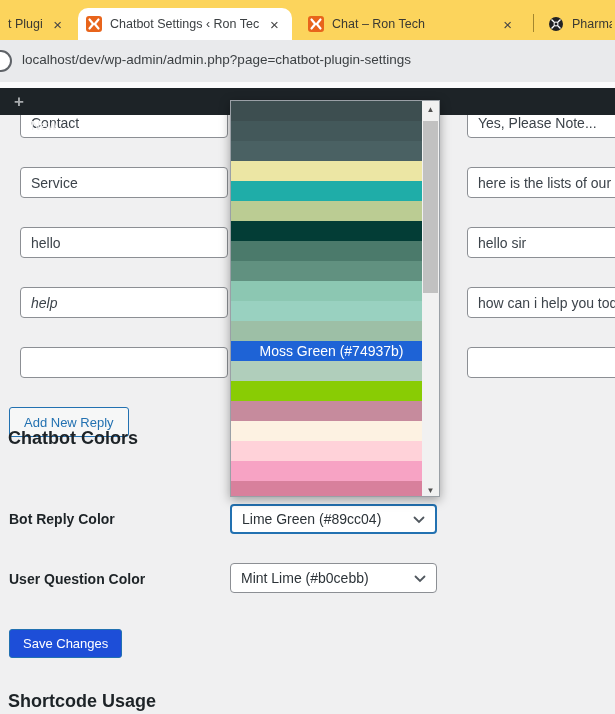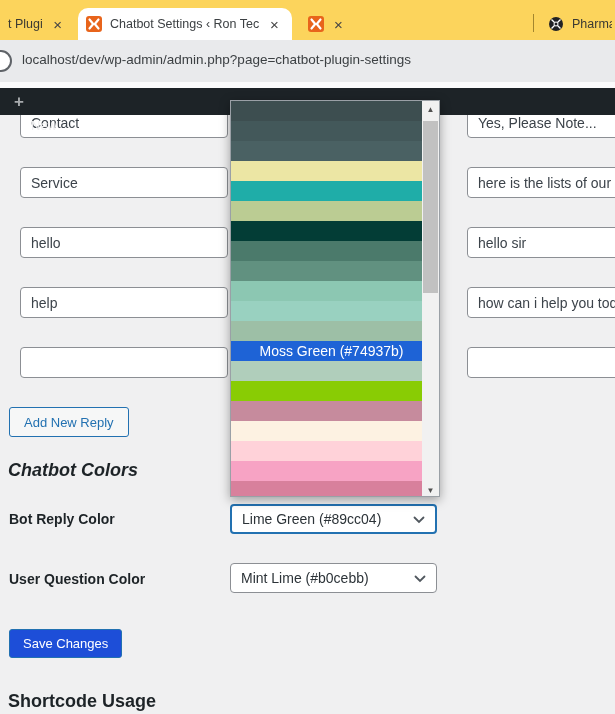--- a/index.html
+++ b/index.html
@@ -75,20 +75,21 @@
   </div>
 
   <div class="tab" style="left:300px;width:222px;">
     <span class="favicon">
       <svg width="16" height="16" viewBox="0 0 16 16">
           <rect x="0" y="0" width="16" height="16" rx="3" fill="#e8641b"></rect>
           <path d="M3.5 3.5 L7.2 8 L3.5 12.5" stroke="#ffffff" stroke-width="2.2" fill="none" stroke-linecap="round" stroke-linejoin="round"></path>
           <path d="M12.5 3.5 L8.8 8 L12.5 12.5" stroke="#ffffff" stroke-width="2.2" fill="none" stroke-linecap="round" stroke-linejoin="round"></path>
         </svg>
     </span>
+    <span class="tab-title" style="flex:1;">Chat – Ron Tech</span>
     <span class="tab-close">×</span>
   </div>
 
   <span class="tab-sep"></span>
 
   <div class="tab" style="left:540px;width:80px;">
     <span class="favicon">
       <svg width="16" height="16" viewBox="0 0 16 16">
           <circle cx="8" cy="8" r="7" fill="#202124"></circle>
           <path d="M3.5 3.5 L12.5 12.5 M12.5 3.5 L3.5 12.5" stroke="#ffffff" stroke-width="1.4"></path>
@@ -110,29 +111,29 @@
   <span class="new-label">New</span>
 </div>
 
 <div id="form-rows">
     <input class="wpinput" readonly="" value="Contact" style="left: 20px; top: 107px; width: 208px;">
     <input class="wpinput" readonly="" value="Yes, Please Note..." style="left: 467px; top: 107px; width: 220px;">
     <input class="wpinput" readonly="" value="Service" style="left: 20px; top: 167px; width: 208px;">
     <input class="wpinput" readonly="" value="here is the lists of our s" style="left: 467px; top: 167px; width: 220px;">
     <input class="wpinput" readonly="" value="hello" style="left: 20px; top: 227px; width: 208px;">
     <input class="wpinput" readonly="" value="hello sir" style="left: 467px; top: 227px; width: 220px;">
-    <input class="wpinput" readonly="" value="help" style="left: 20px; top: 287px; width: 208px;">
+    <input class="wpinput" readonly="" value="help" style="left: 20px; top: 287px; width: 208px; font-style: italic;">
     <input class="wpinput" readonly="" value="how can i help you tod" style="left: 467px; top: 287px; width: 220px;">
     <input class="wpinput" readonly="" style="left: 20px; top: 347px; width: 208px;">
     <input class="wpinput" readonly="" style="left: 467px; top: 347px; width: 220px;">
   </div>
 
 <button id="add-reply-btn">Add New Reply</button>
 
-<div class="h2" style="top:460px;font-style:italic;">Chatbot Colors</div>
+<div class="h2" style="top:428px;">Chatbot Colors</div>
 
 <div class="field-label" style="top:511px;">Bot Reply Color</div>
 <div class="wpselect focused" style="top:504px;">
   <span>Lime Green (#89cc04)</span>
   <span class="chev">
     <svg width="12" height="8" viewBox="0 0 12 8">
         <path d="M1.5 1.5 L6 6 L10.5 1.5" stroke="#50575e" stroke-width="1.8" fill="none" stroke-linecap="round"></path>
       </svg>
   </span>
 </div>

